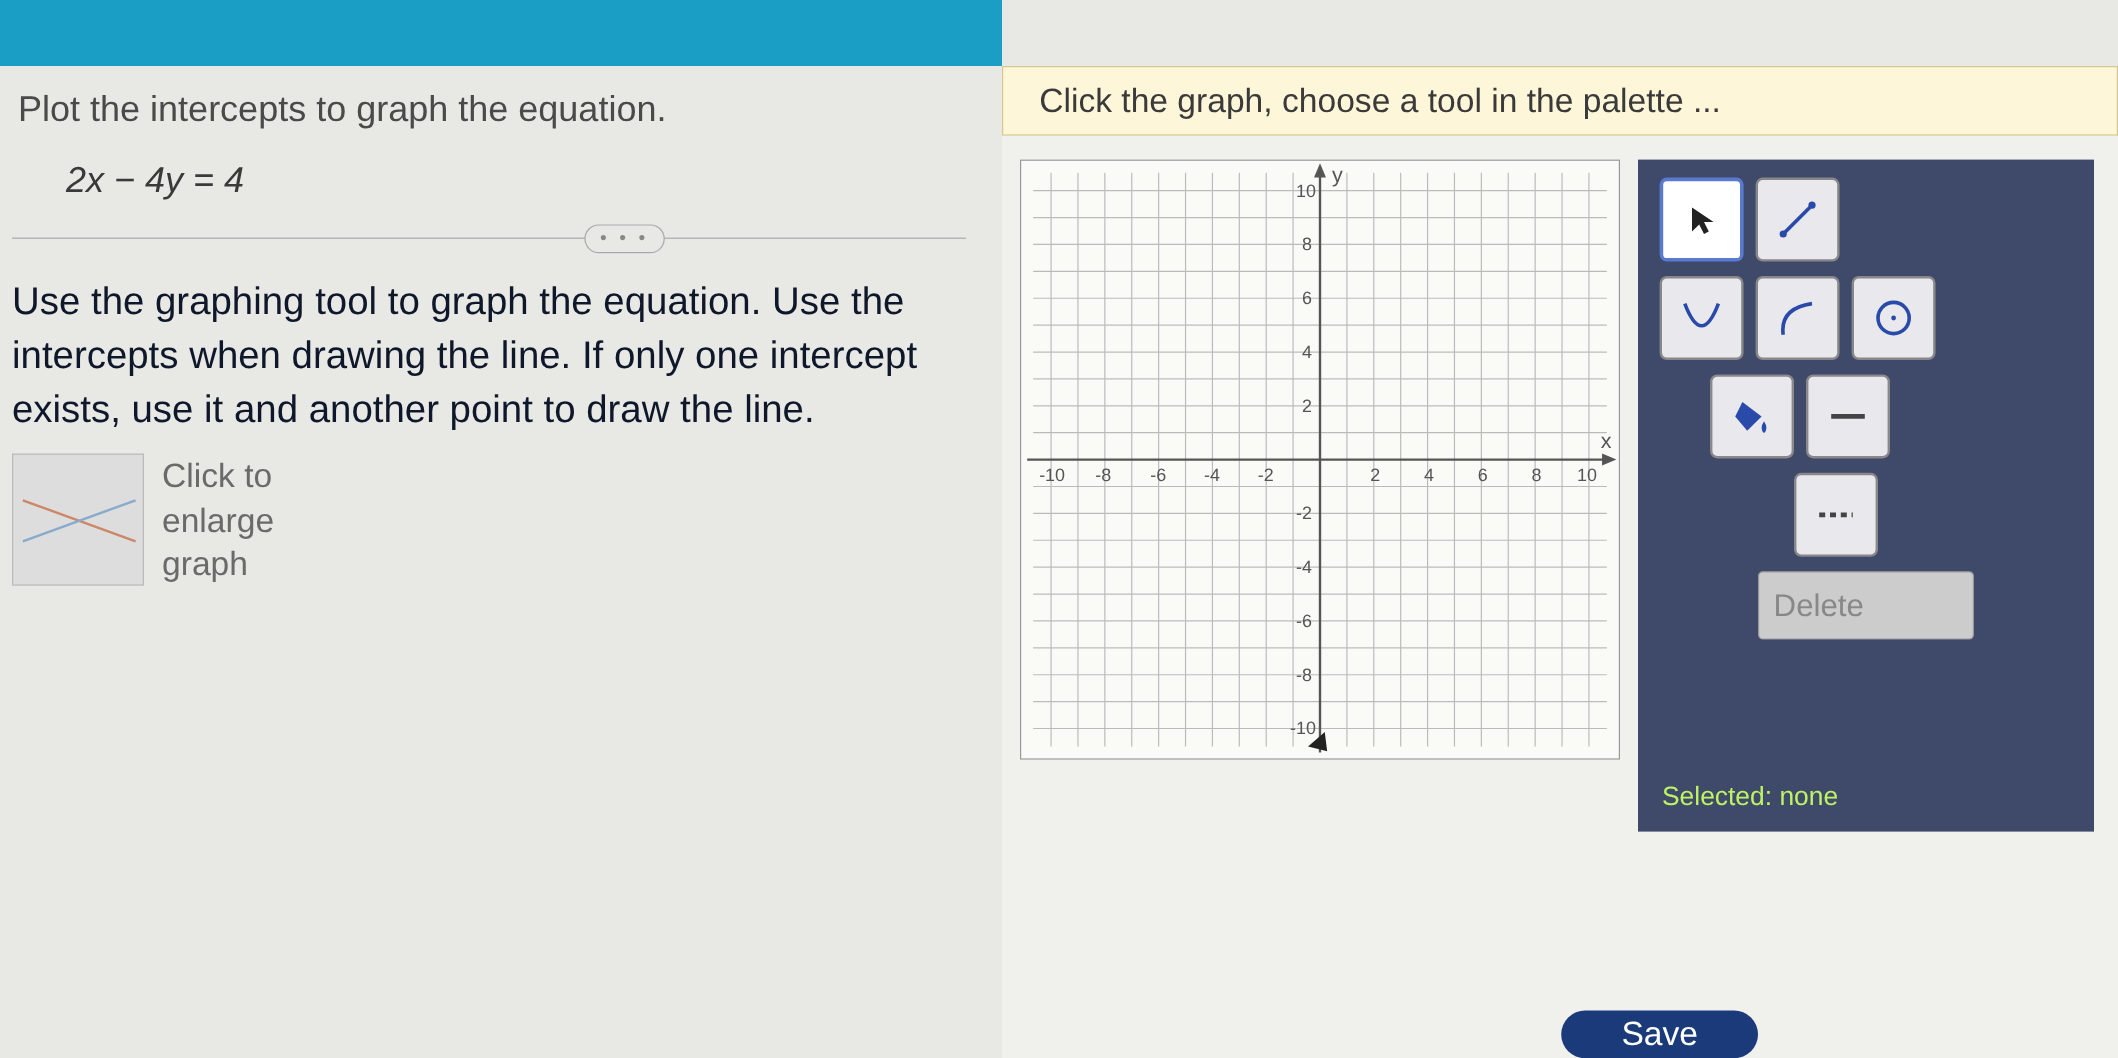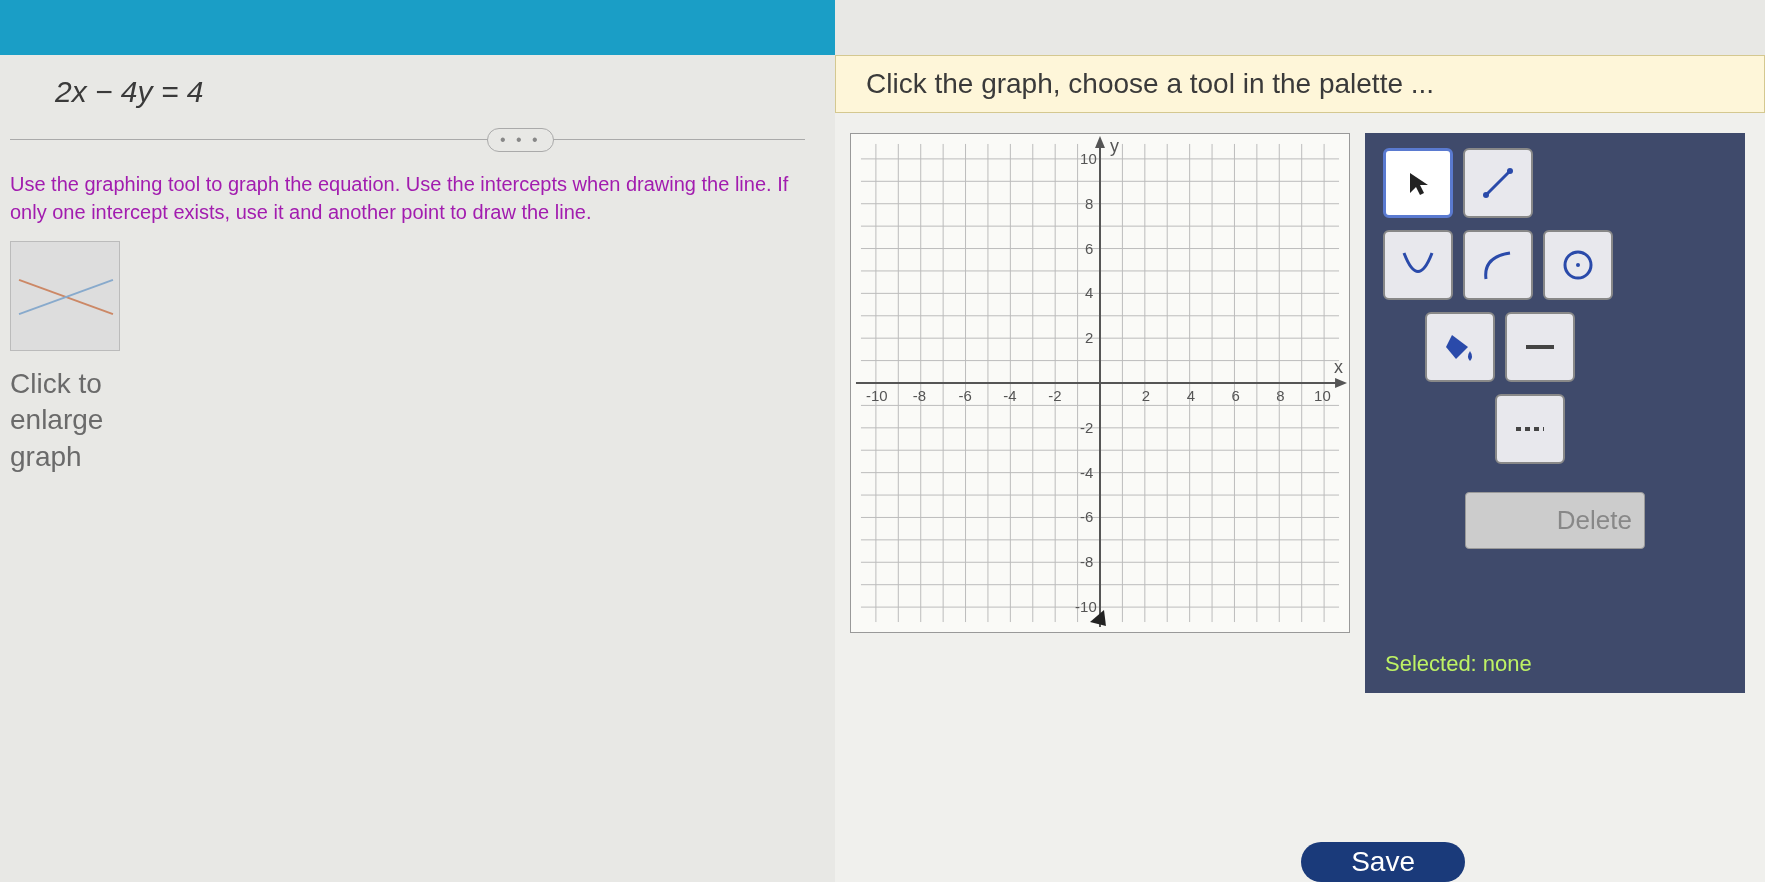--- a/index.html
+++ b/index.html
@@ -49,31 +49,30 @@
       top: -12px;
       background: #e8e8e5;
       border: 1px solid #aaa;
       border-radius: 15px;
       padding: 2px 12px;
       color: #888;
       font-size: 16px;
       letter-spacing: 3px;
     }
     .sub-instruction {
-      font-size: 20px;
-      color: #a21caf;
+      font-size: 32px;
+      color: #0f172a;
       line-height: 1.4;
       margin-bottom: 10px;
     }
     .thumbnail-container {
       display: flex;
-      align-items: flex-start;
+      align-items: flex-end;
       gap: 15px;
       margin-top: 15px;
-      flex-direction: column;
     }
     .thumbnail {
       width: 110px;
       height: 110px;
       background: #ddd;
       border: 1px solid #bbb;
       position: relative;
       cursor: pointer;
     }
     .thumbnail::before, .thumbnail::after {
@@ -150,27 +149,27 @@
     }
     .tool-btn.selected {
       background: #fff;
       border: 3px solid #5a7ad0;
     }
     .tool-row.indent { padding-left: 50px; }
     .action-btn {
       display: block;
       width: 180px;
       padding: 12px;
-      margin: 28px auto;
+      margin: 12px auto;
       background: #d8d8d8;
       border: 1px solid #999;
       border-radius: 4px;
       font-size: 26px;
       color: #4a4a6a;
-      text-align: right;
+      text-align: left;
       cursor: pointer;
     }
     .action-btn.disabled { color:#888; background:#ccc;}
     .selected-label {
       color: #bef264;
       font-size: 22px;
       text-align: right;
       padding: 8px 12px;
       position: absolute;
       bottom: 8px;
@@ -214,20 +213,21 @@
     .axis-line { stroke:#555; stroke-width:2;}
   </style>
 </head>
 <body>
 
 <div class="top-bar"></div>
 
 <div class="main-container">
 
   <div class="left-panel">
+    <div class="instruction-text">Plot the intercepts to graph the equation.</div>
     <div class="equation">2x − 4y = 4</div>
 
     <div class="divider-container">
       <div class="divider-pill">• • •</div>
     </div>
 
     <div class="sub-instruction">Use the graphing tool to graph the equation. Use the intercepts when drawing the line. If only one intercept exists, use it and another point to draw the line.</div>
 
     <div class="thumbnail-container">
       <div class="thumbnail"></div>

